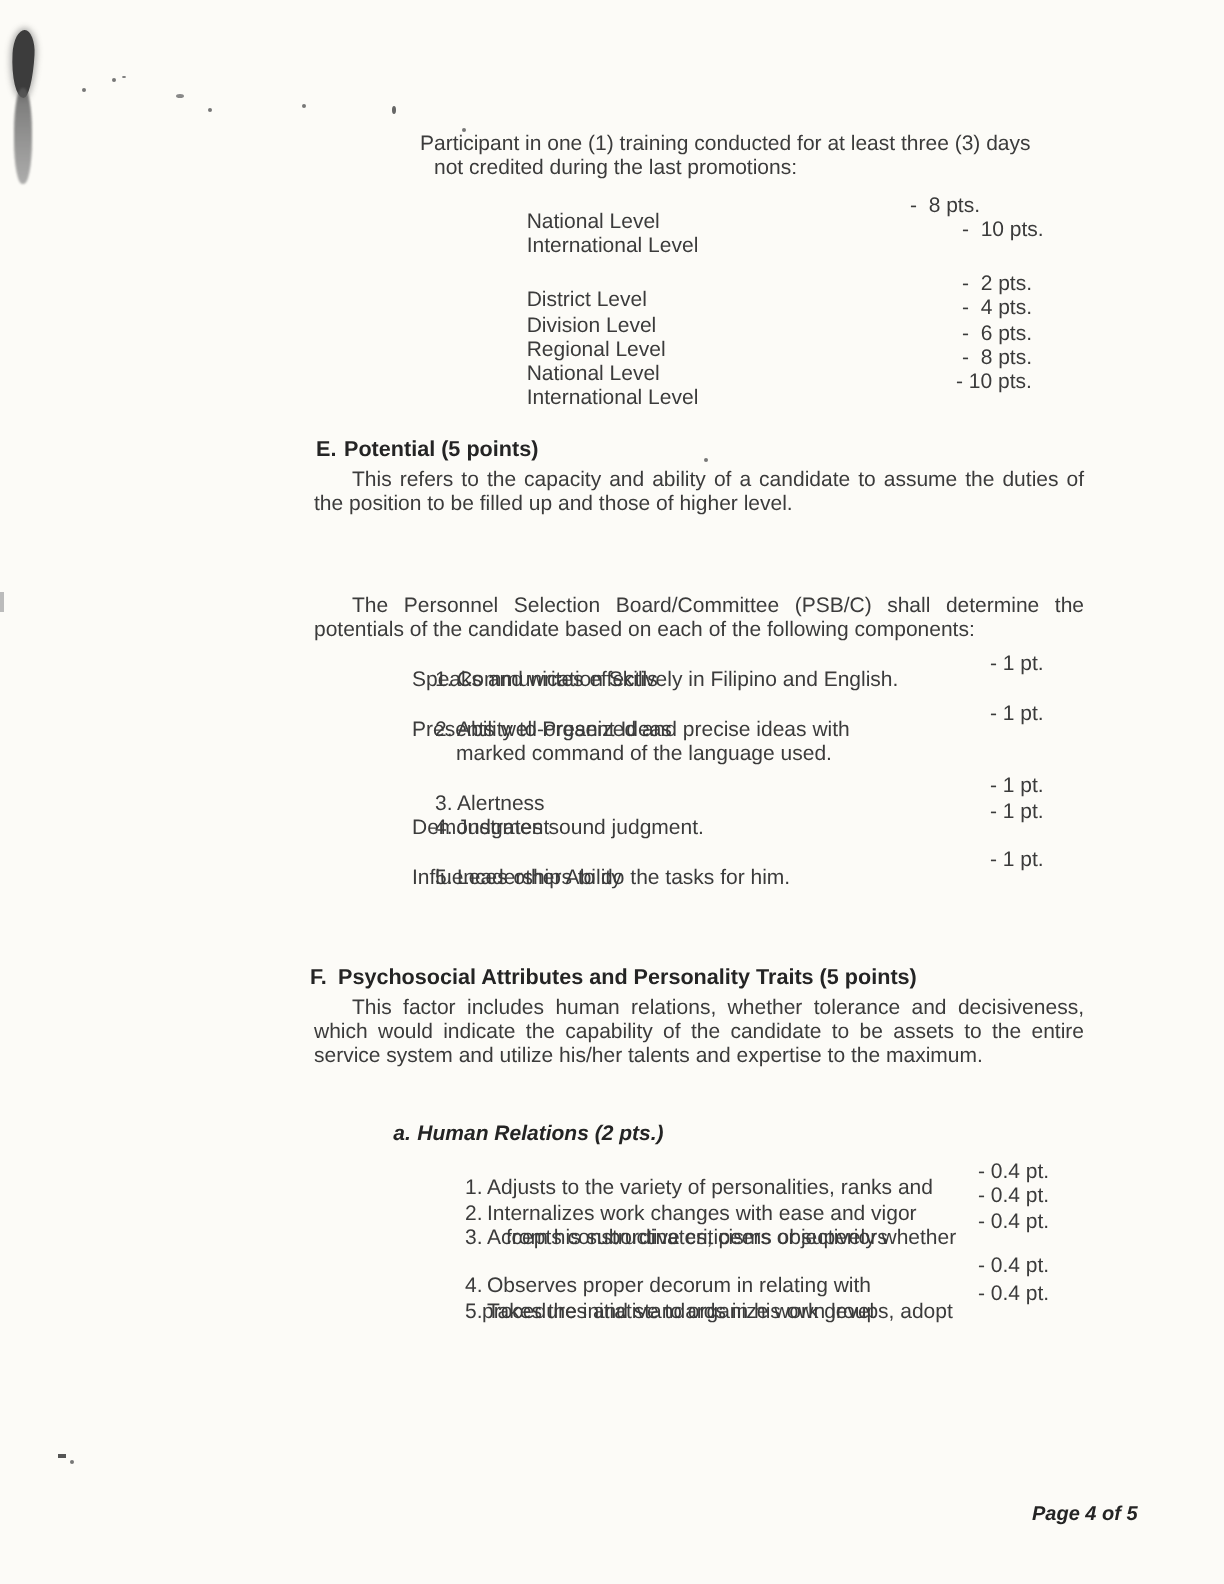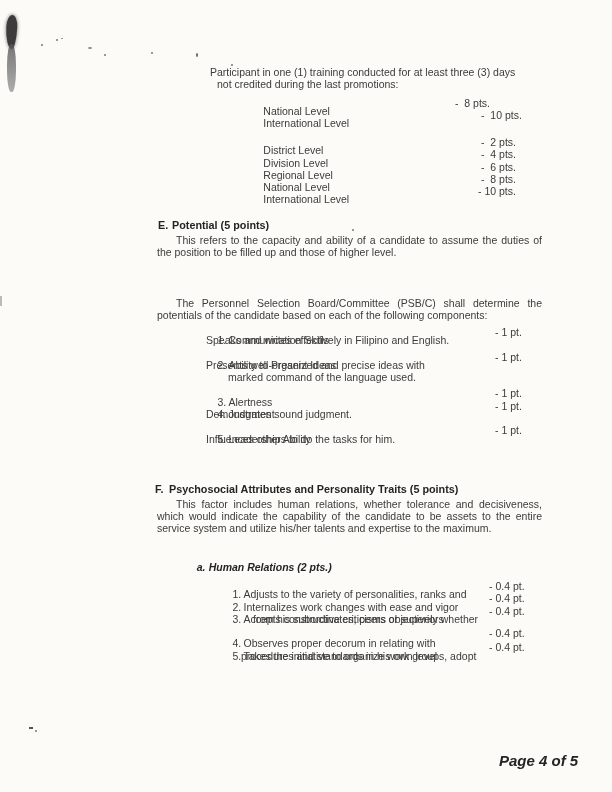--- a/index.html
+++ b/index.html
@@ -13,21 +13,21 @@
   .abs { position:absolute; }
   .line { display:block; line-height:12.3px; height:12.3px; white-space:pre; }
   .row { position:relative; }
   .pts { position:absolute; top:4px; white-space:pre; color:#3b3b3b; }
   .num { display:inline-block; width:11px; white-space:pre; }
   .heading { font-weight:bold; color:#242424; font-size:10.8px; white-space:pre; }
   .hletter { display:inline-block; width:14px; }
   .hletter-sm { display:inline-block; width:12px; }
   .para { line-height:12.2px; text-align:justify; text-indent:19px; }
   .ital { font-style:italic; }
-  .footer { font-weight:bold; font-style:italic; font-size:15px; color:#242424; }
+  .footer { font-weight:bold; font-style:italic; font-size:10px; color:#242424;margin-left:17px; }
   .indent2 { margin-left:6px; }
   .speck { position:absolute; background:#777; border-radius:50%; }
   .smudge-top {
     position:absolute; left:6px; top:15px; width:11px; height:34px;
     background:#3c3c3c; border-radius:50% 50% 40% 60% / 35% 35% 65% 65%;
     box-shadow:0 0 3px 1px rgba(70,70,70,.45); transform:rotate(3deg);
   }
   .smudge-tail {
     position:absolute; left:7px; top:44px; width:9px; height:48px;
     background:linear-gradient(#565656,#9a9a9a); border-radius:45%;

